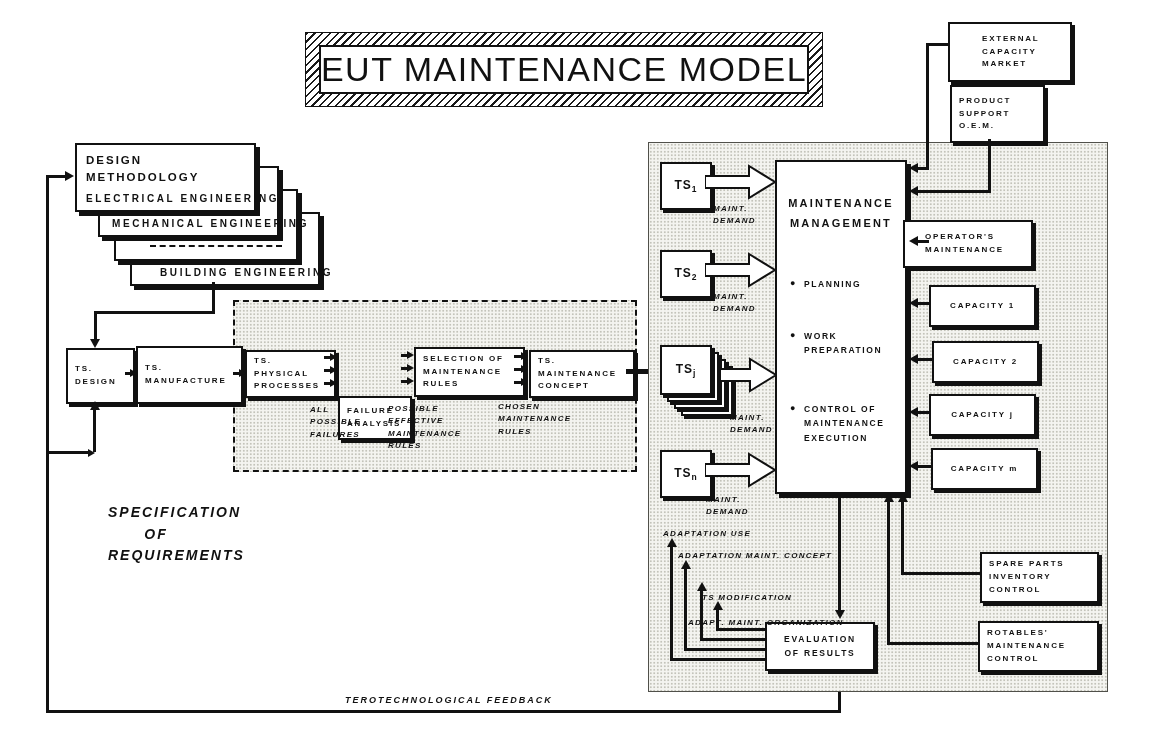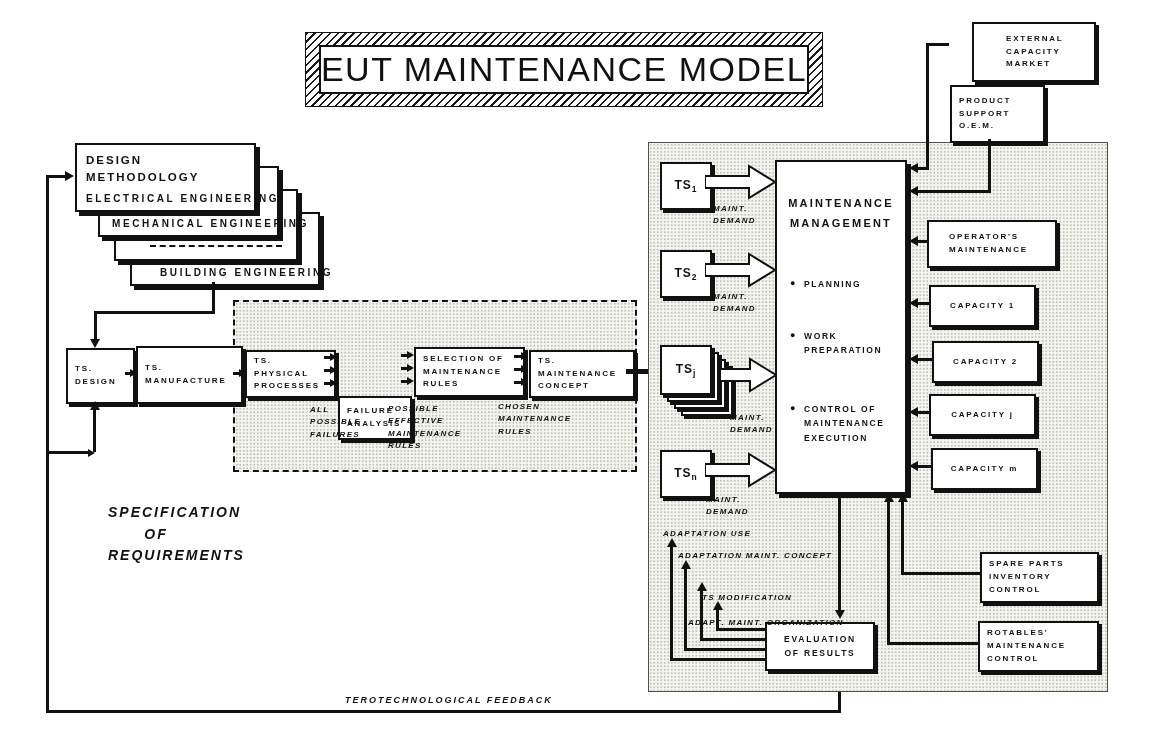--- a/index.html
+++ b/index.html
@@ -222,28 +222,28 @@
 PREPARATION</span>
     </div>
     <div class="bullet-row" style="top:240px;">
       <span class="bullet-dot">●</span>
       <span>CONTROL OF
 MAINTENANCE
 EXECUTION</span>
     </div>
   </div>
 
-  <div class="box left" style="left:972px;top:22px;width:88px;height:56px;padding-left:32px;"><span>EXTERNAL
+  <div class="box left" style="left:948px;top:22px;width:88px;height:56px;padding-left:32px;"><span>EXTERNAL
 CAPACITY
 MARKET</span></div>
   <div class="box left" style="left:950px;top:85px;width:84px;height:54px;"><span>PRODUCT
 SUPPORT
 O.E.M.</span></div>
 
-  <div class="box left" style="left:927px;top:220px;width:106px;height:44px;padding-left:20px;"><span>OPERATOR'S
+  <div class="box left" style="left:903px;top:220px;width:106px;height:44px;padding-left:20px;"><span>OPERATOR'S
 MAINTENANCE</span></div>
   <div class="box center" style="left:929px;top:285px;width:103px;height:38px;"><span>CAPACITY 1</span></div>
   <div class="box center" style="left:932px;top:341px;width:103px;height:38px;"><span>CAPACITY 2</span></div>
   <div class="box center" style="left:929px;top:394px;width:103px;height:38px;"><span>CAPACITY j</span></div>
   <div class="box center" style="left:931px;top:448px;width:103px;height:38px;"><span>CAPACITY m</span></div>
   <div class="box left" style="left:980px;top:552px;width:108px;height:47px;"><span>SPARE PARTS
 INVENTORY
 CONTROL</span></div>
   <div class="box left" style="left:978px;top:621px;width:110px;height:47px;"><span>ROTABLES'
 MAINTENANCE

